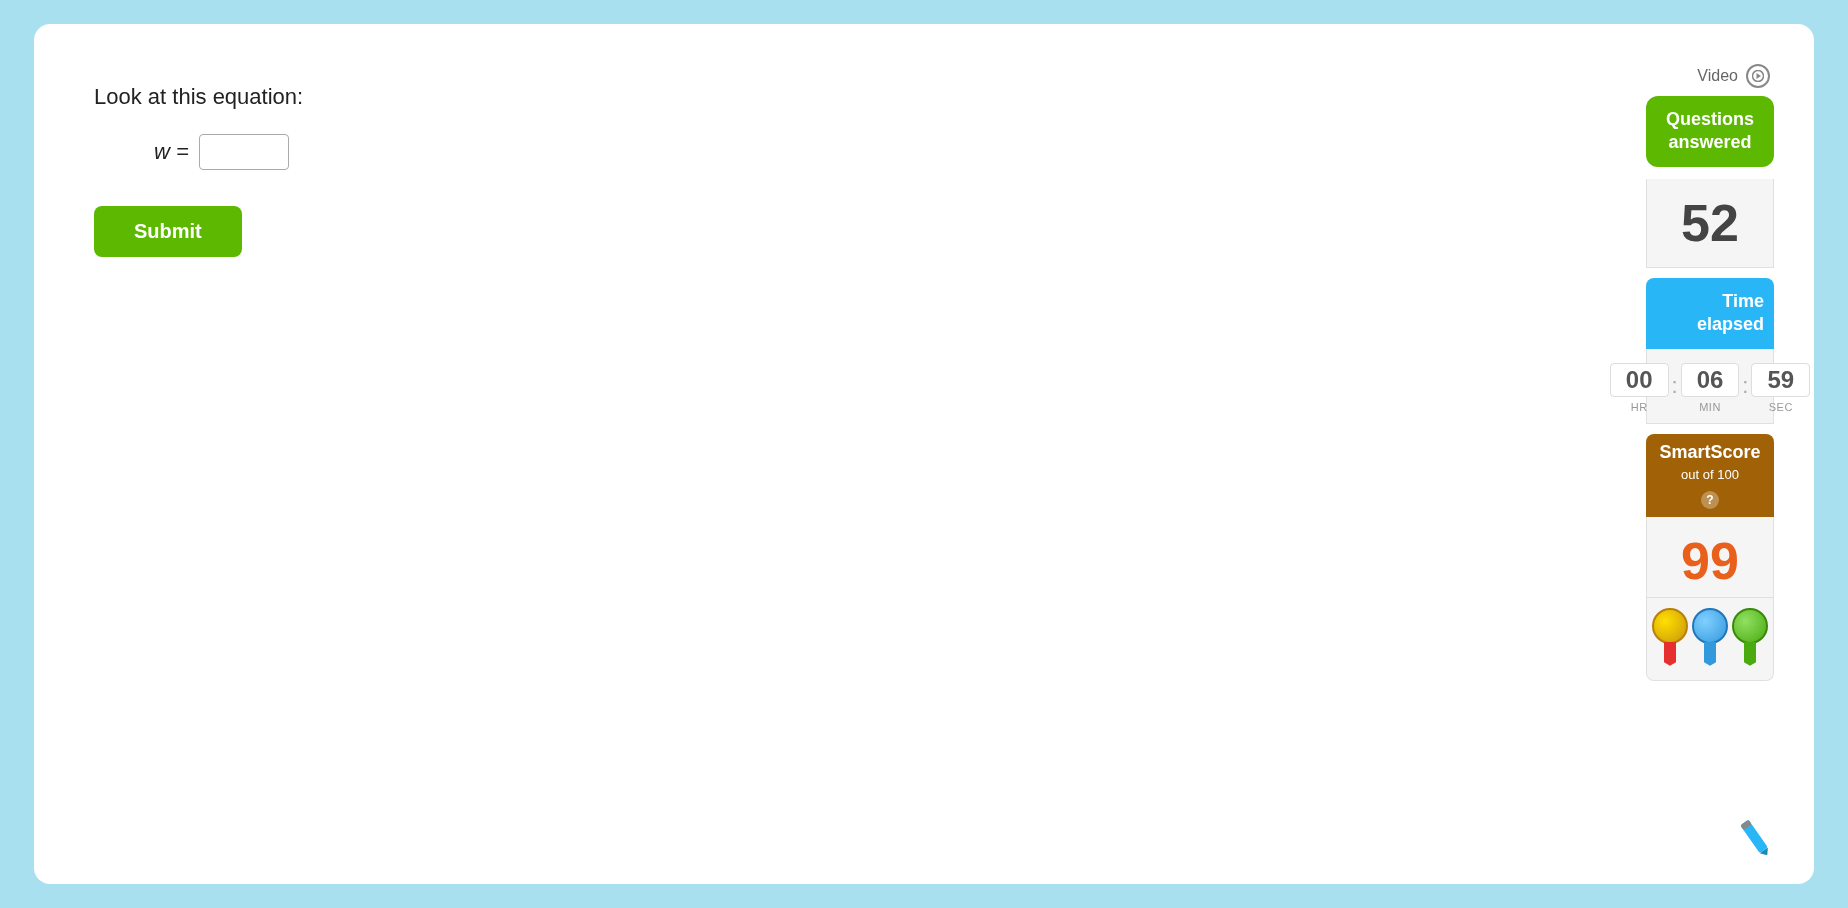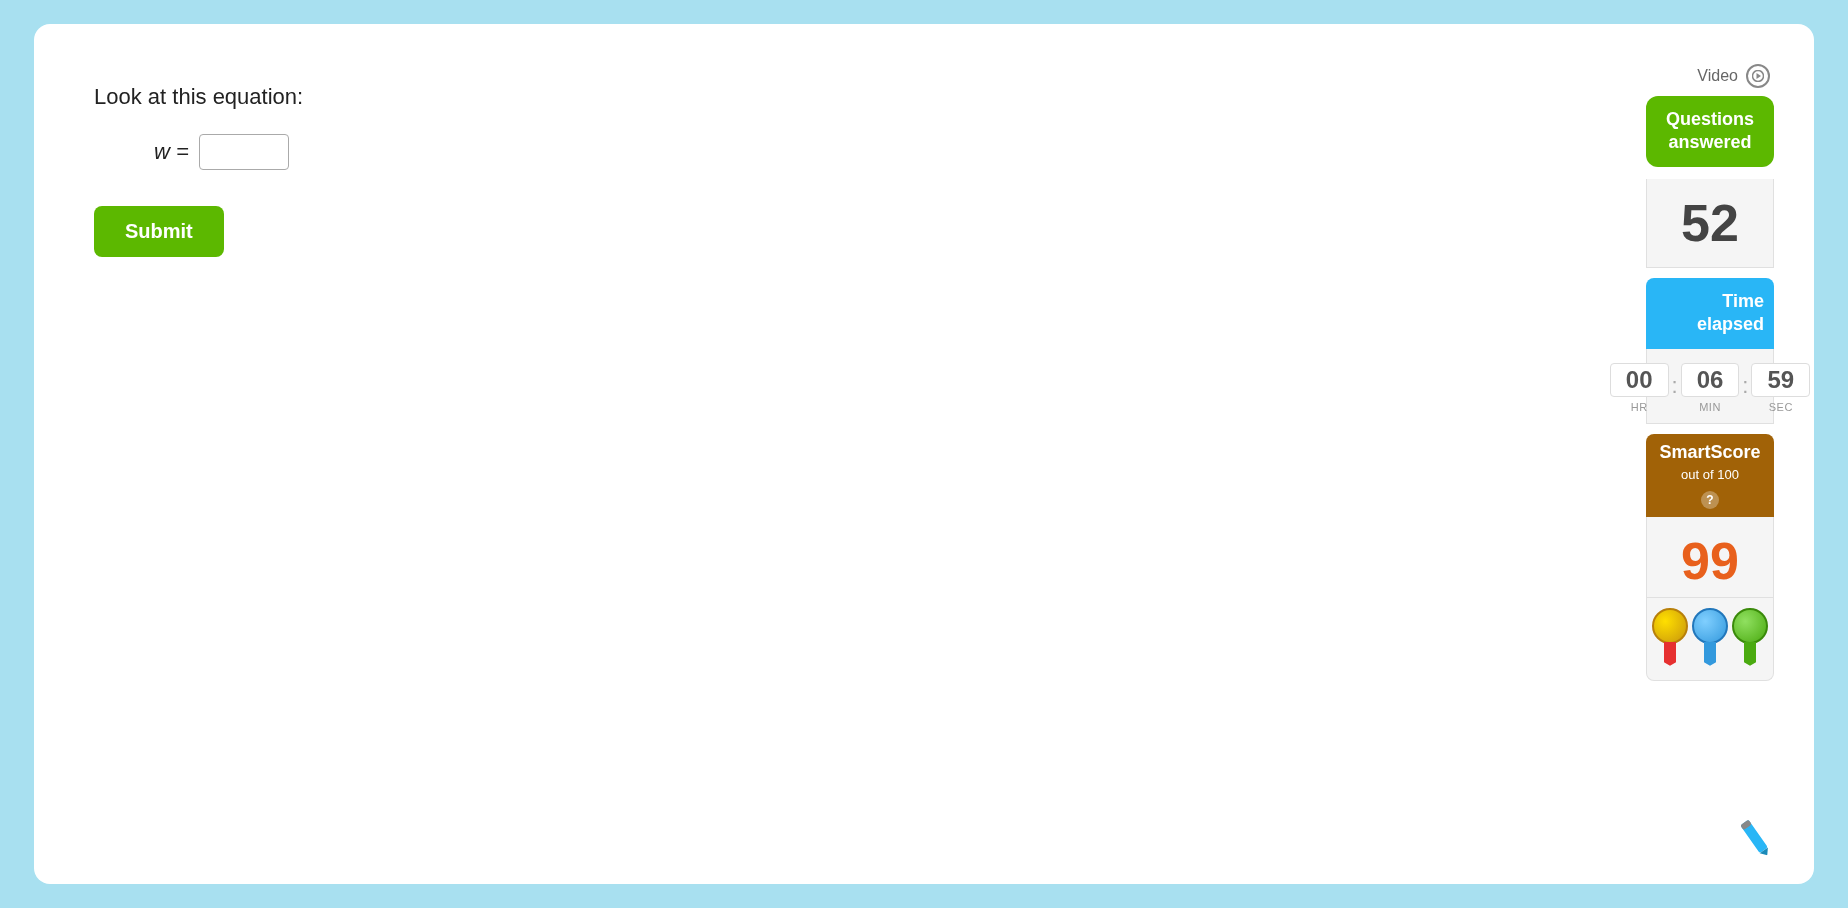--- a/index.html
+++ b/index.html
@@ -79,21 +79,21 @@
       font-size: 18px;
       padding: 4px 8px;
       outline: none;
     }
 
     .submit-btn {
       background: #5cb800;
       color: #fff;
       border: none;
       border-radius: 8px;
-      padding: 14px 31px;
+      padding: 14px 40px;
       font-size: 20px;
       font-weight: 600;
       cursor: pointer;
       margin-left: 0;
     }
 
     
     .sidebar {
       width: 128px;
       display: flex;

